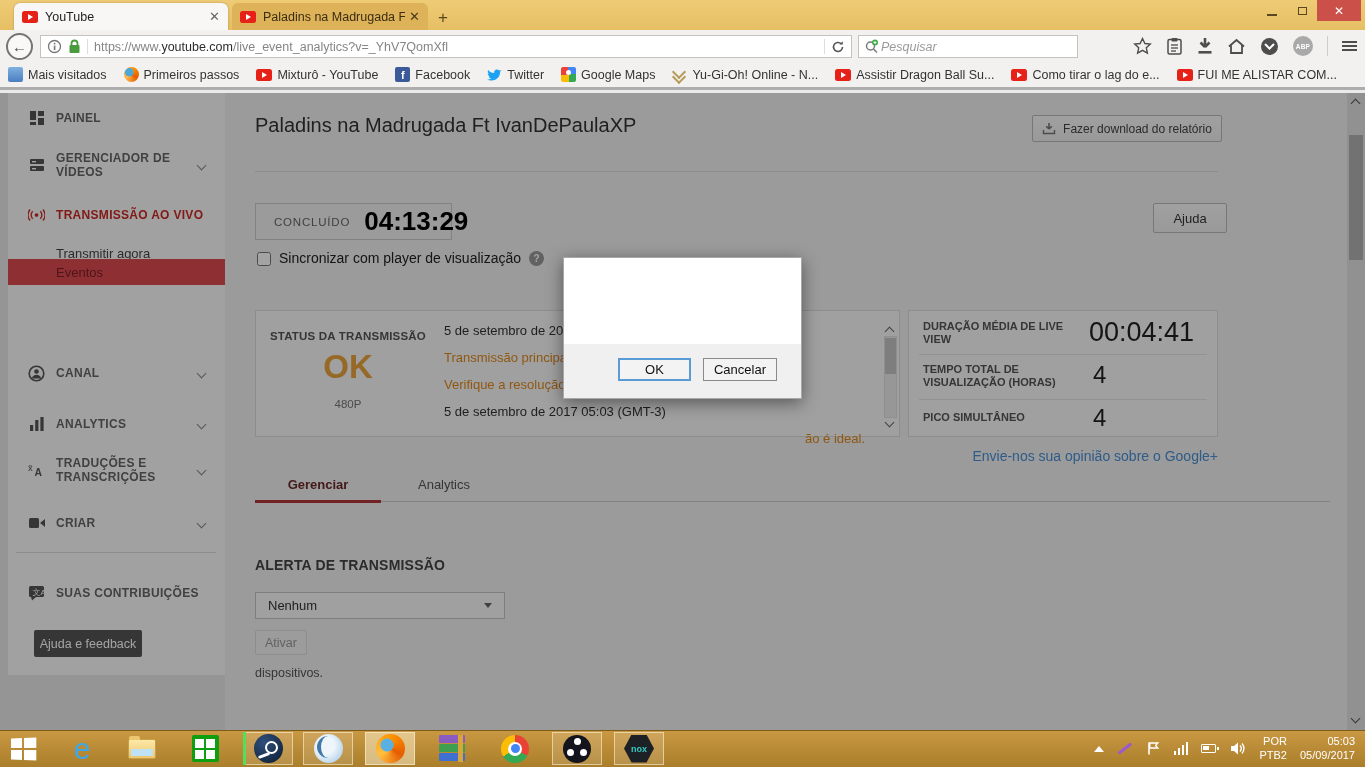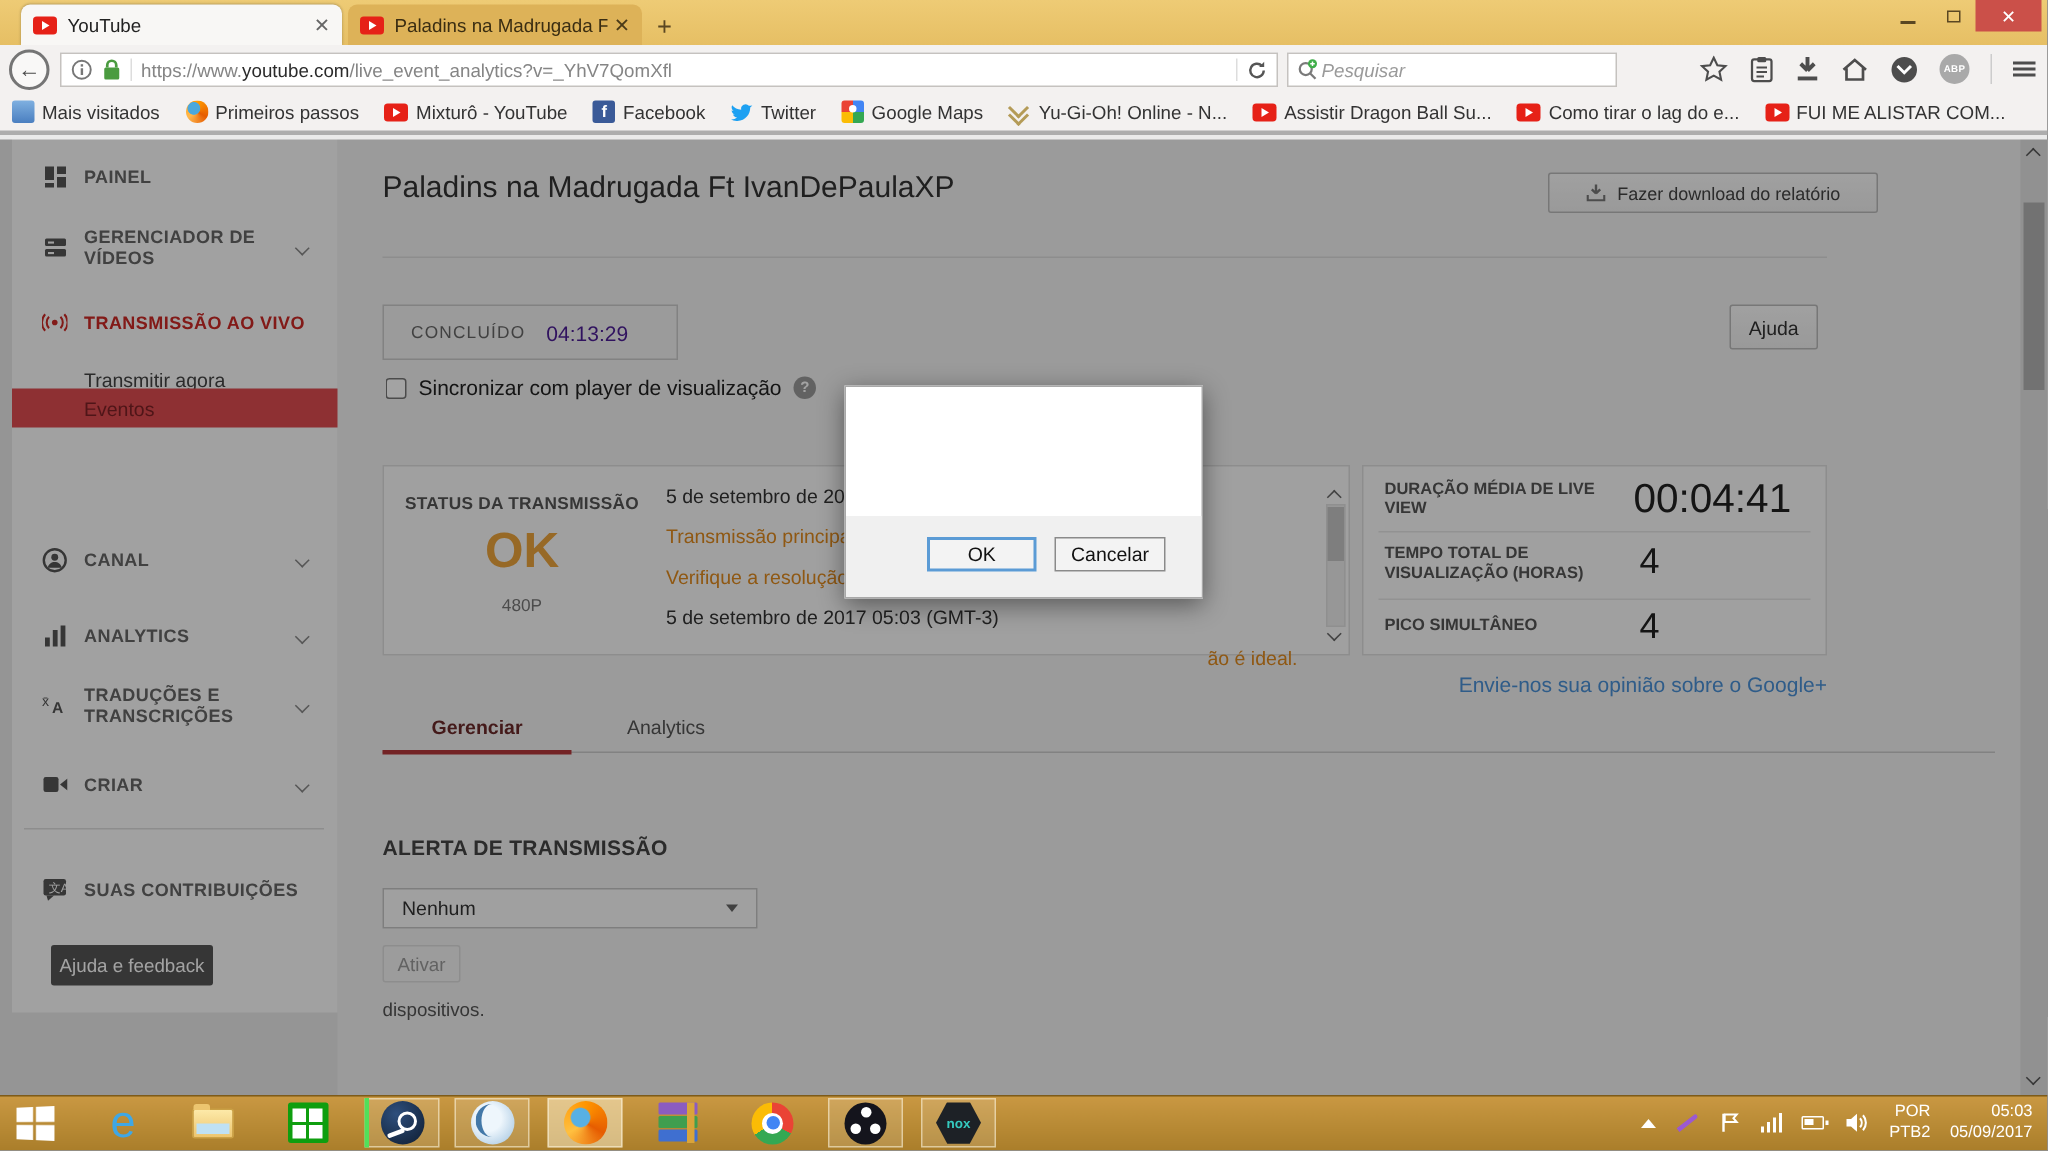--- a/index.html
+++ b/index.html
@@ -60,26 +60,26 @@
   .side-label{position:absolute;left:48px;font-size:12px;font-weight:bold;color:#666;letter-spacing:.3px;white-space:pre-line;line-height:14px}
   .side-sub{position:absolute;left:48px;font-size:13px;color:#444;font-weight:normal}
   .chev{width:7px;height:7px;border-right:1.6px solid #888;border-bottom:1.6px solid #888;transform:rotate(45deg);position:absolute;right:20px}
   #row-eventos{background:#de4b50}
   #row-eventos .side-sub{color:#7c2226}
   #side-help-btn{left:26px;top:537px;width:108px;height:27px;background:#555;color:#fff;font-size:12.5px;display:flex;align-items:center;justify-content:center;border-radius:2px}
   #side-div{left:8px;top:459px;width:200px;height:1px;background:#ddd;position:absolute}
 
   
   #pg-title{left:255px;top:21px;font-size:20px;color:#333}
-  #dl-btn{left:1032px;top:22px;width:220px;height:27px;border:1px solid #bbb;border-radius:2px;background:linear-gradient(#fbfbfb,#f0f0f0);display:flex;align-items:center;justify-content:center;gap:7px;font-size:12px;color:#444}
+  #dl-btn{left:1032px;top:22px;width:190px;height:27px;border:1px solid #bbb;border-radius:2px;background:linear-gradient(#fbfbfb,#f0f0f0);display:flex;align-items:center;justify-content:center;gap:7px;font-size:12px;color:#444}
   #hdr-div{left:255px;top:78px;width:963px;height:1px;background:#ddd}
   #concluido{left:255px;top:110px;width:197px;height:37px;border:1px solid #ccc;display:flex;align-items:center;padding-left:18px;gap:14px}
   #concluido .lbl{font-size:11.5px;color:#666;letter-spacing:.8px}
-  #concluido .tm{font-size:14px;font-weight:normal;color:#4c1d95}
-  #ajuda-btn{left:1153px;top:110px;width:59px;height:30px;border:1px solid #bbb;border-radius:2px;background:linear-gradient(#fbfbfb,#f0f0f0);display:flex;align-items:center;justify-content:center;font-size:13px;color:#333}
+  #concluido .tm{font-size:26px;font-weight:bold;color:#000000}
+  #ajuda-btn{left:1153px;top:110px;width:74px;height:30px;border:1px solid #bbb;border-radius:2px;background:linear-gradient(#fbfbfb,#f0f0f0);display:flex;align-items:center;justify-content:center;font-size:13px;color:#333}
   #sync-row{left:257px;top:157px;display:flex;align-items:flex-end;gap:8px}
   #sync-row input{width:14px;height:14px}
   #sync-row .lab{font-size:14px;color:#222}
   .qmark{width:15px;height:15px;border-radius:50%;background:#9a9a9a;color:#fff;font-size:10px;display:flex;align-items:center;justify-content:center;font-weight:bold}
 
   #status-card{left:255px;top:217px;width:645px;height:127px;background:#fafafa;border:1px solid #ddd}
   #st-label{left:268px;top:237px;width:160px;text-align:center;font-size:11.5px;font-weight:bold;color:#555;letter-spacing:.2px}
   #st-ok{left:268px;top:255px;width:160px;text-align:center;font-size:33px;font-weight:bold;color:#eda43c}
   #st-res{left:268px;top:305px;width:160px;text-align:center;font-size:11.5px;color:#777}
   #messages{left:444px;top:224px;width:430px;font-size:13px;line-height:27px}

